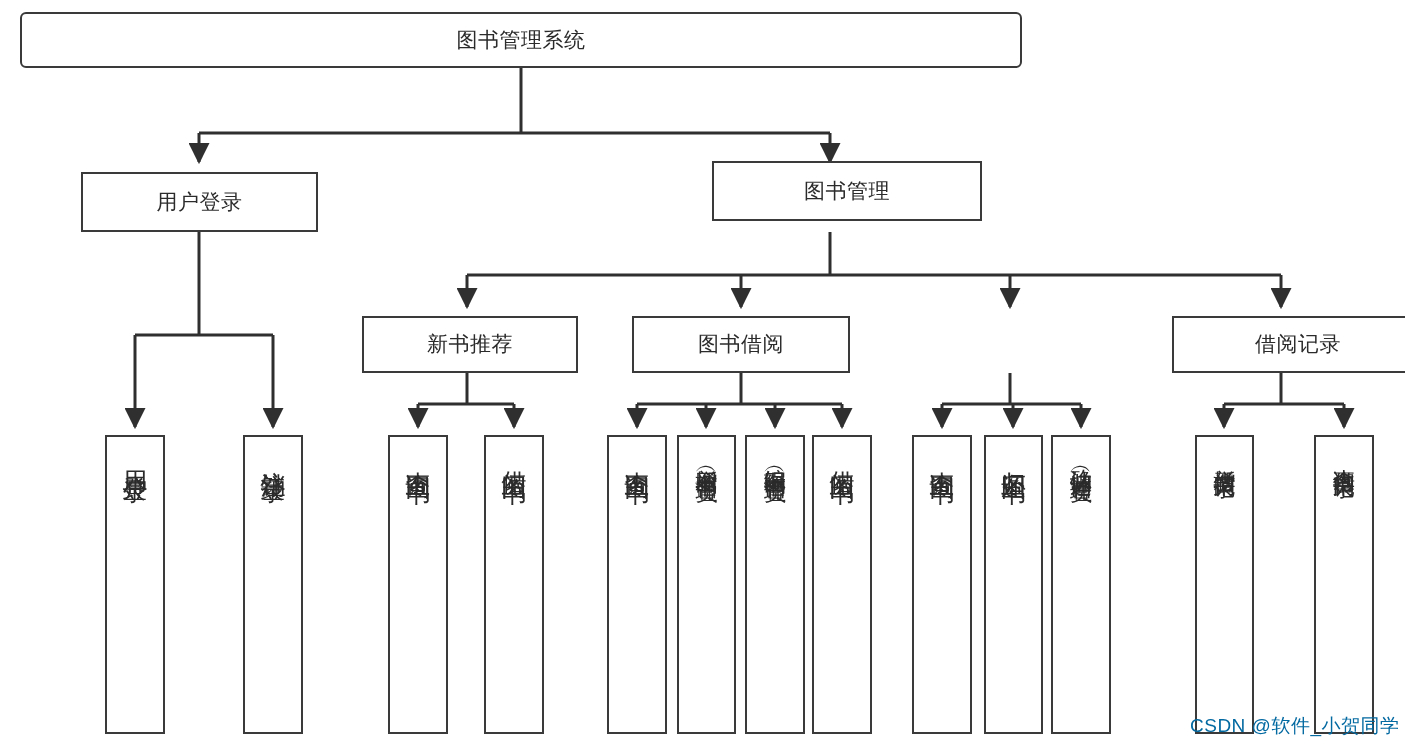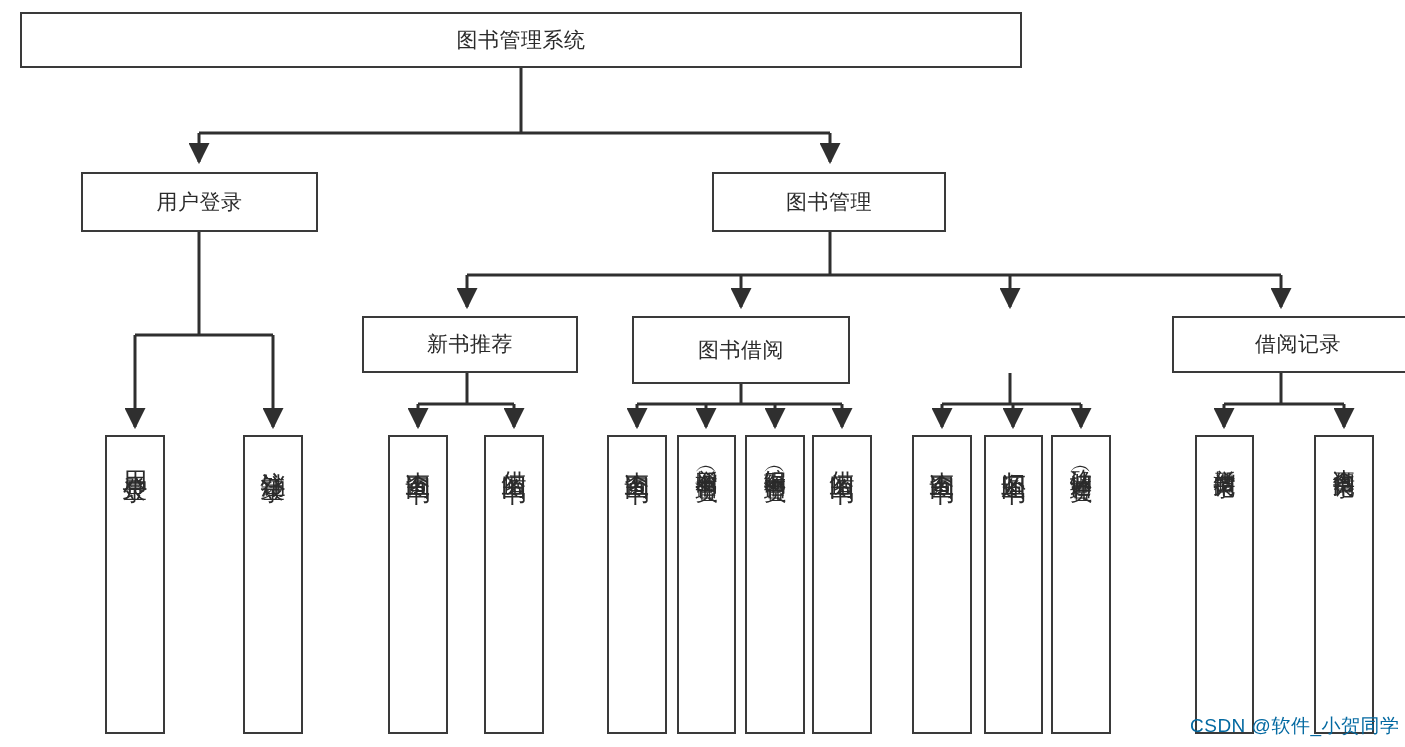--- a/index.html
+++ b/index.html
@@ -120,35 +120,35 @@
       <path d="M 1013 404 L 1013 427" marker-end="url(#arrow)"></path>
       <path d="M 1081 404 L 1081 427" marker-end="url(#arrow)"></path>
 
       <path d="M 1281 373 L 1281 404"></path>
       <path d="M 1224 404 L 1344 404"></path>
       <path d="M 1224 404 L 1224 427" marker-end="url(#arrow)"></path>
       <path d="M 1344 404 L 1344 427" marker-end="url(#arrow)"></path>
     </g>
   </svg>
 
-  <div class="node horiz" style="left:20px; top:12px; width:1002px; height:56px;">
+  <div class="node horiz" style="left:20px; top:12px; width:1002px; height:56px;border-radius:6px;">
     <span class="label">图书管理系统</span>
   </div>
 
   <div class="node horiz" style="left:81px; top:172px; width:237px; height:60px;">
     <span class="label">用户登录</span>
   </div>
-  <div class="node horiz" style="left:712px; top:172px; width:234px; height:60px;">
+  <div class="node horiz" style="left:712px; top:161px; width:270px; height:60px;">
     <span class="label">图书管理</span>
   </div>
 
   <div class="node horiz" style="left:362px; top:316px; width:216px; height:57px;">
     <span class="label">新书推荐</span>
   </div>
-  <div class="node horiz" style="left:632px; top:316px; width:218px; height:68px;">
+  <div class="node horiz" style="left:632px; top:316px; width:218px; height:57px;">
     <span class="label">图书借阅</span>
   </div>
   <div class="node horiz" style="left:1172px; top:316px; width:252px; height:57px;">
     <span class="label">借阅记录</span>
   </div>
 
   <div class="node vert" style="left:105px; top:435px; width:60px; height:299px;">
     <span class="label">用户登录</span>
   </div>
   <div class="node vert" style="left:243px; top:435px; width:60px; height:299px;">

